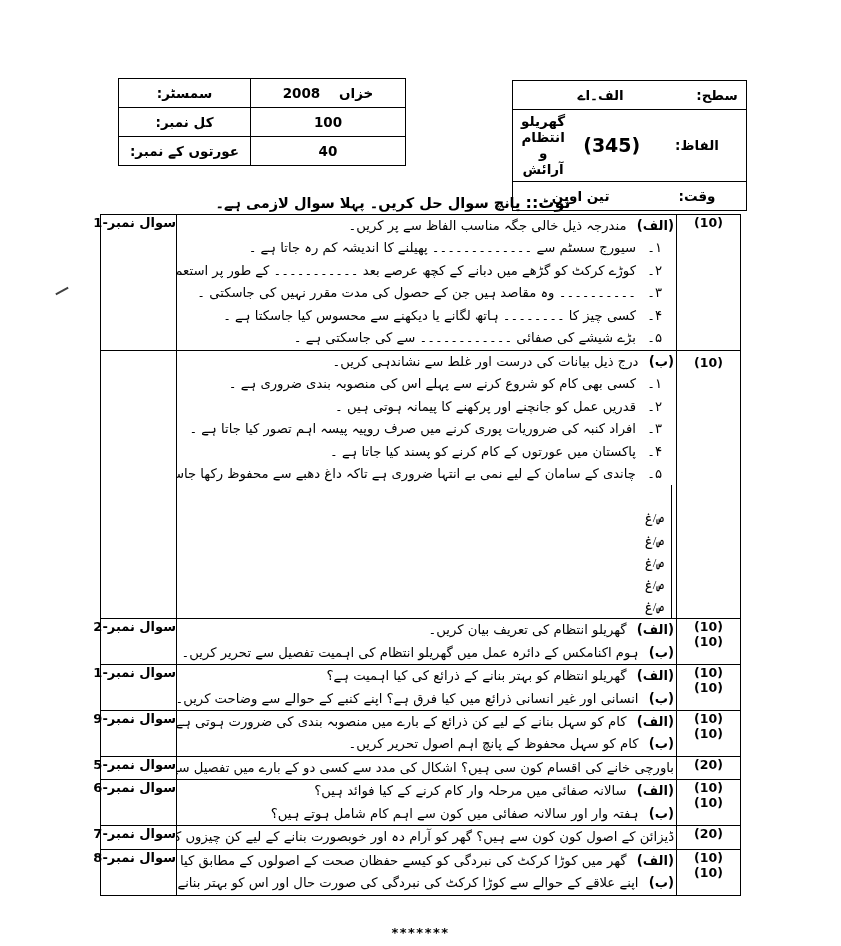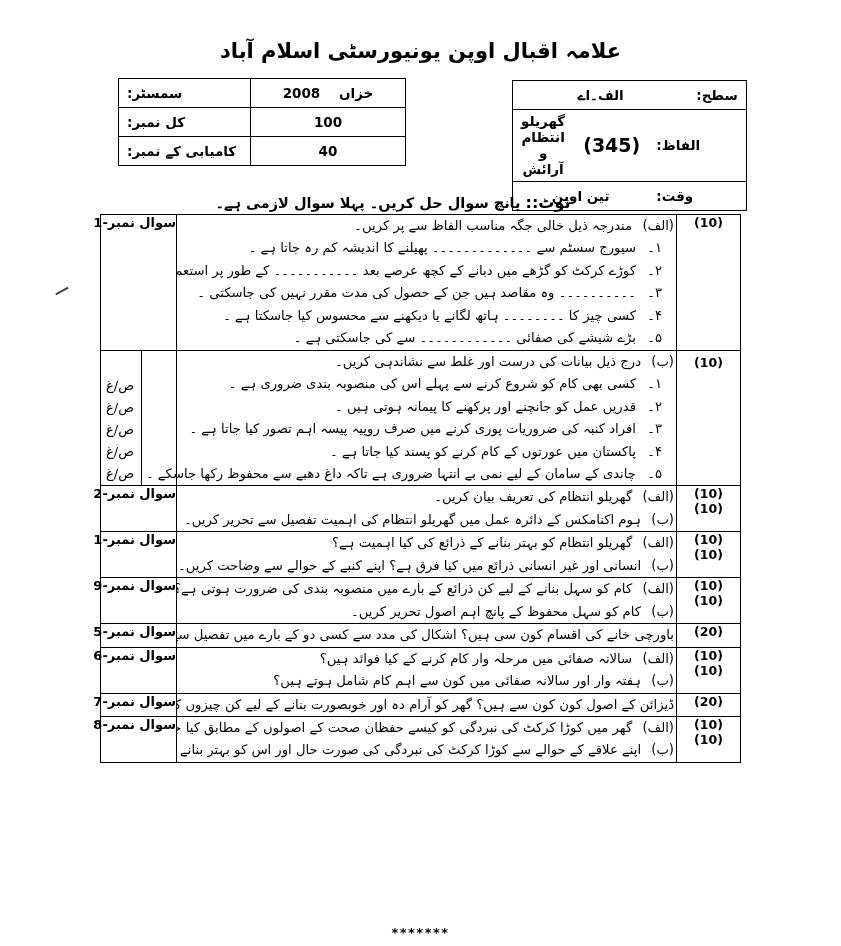--- a/index.html
+++ b/index.html
@@ -57,21 +57,21 @@
     direction: rtl;
   }
   .meta-left td, .meta-right td {
     border: 1.3px solid #000;
     padding: 3px 8px 4px 8px;
     font-size: 13.5px;
     height: 21px;
     vertical-align: middle;
   }
   .meta-label {
-    text-align: left;
+    text-align: center;
     white-space: nowrap;
     font-weight: bold;
     font-size: 14px;
     width: 46%;
   }
   .meta-value {
     text-align: center;
     font-weight: bold;
     font-size: 14.5px;
     direction: ltr;
@@ -171,41 +171,42 @@
     direction: rtl;
     text-align: right;
   }
   .part-line {
     display: block;
     text-align: right;
     padding: 1px 2px 1px 0;
     white-space: nowrap;
     overflow: hidden;
   }
-  .part-tag { font-weight: normal; margin-left: 6px; }
+  .part-tag { font-weight: bold; margin-left: 6px; }
   .sub-line {
     display: block;
     text-align: right;
     padding: 1px 14px 1px 0;
     white-space: nowrap;
     overflow: hidden;
   }
   .sub-num { margin-left: 7px; }
 
   
-  .tf-wrap { display: flex; flex-direction: row; direction: rtl; }
+  .tf-wrap { display: flex; flex-direction: column; direction: rtl; }
   .tf-body { flex: 1 1 auto; }
   .tf-marks-col {
     flex: 0 0 46px;
     border-right: 1.3px solid #000;
     margin-right: 4px;
     display: flex;
     flex-direction: column;
     justify-content: flex-end;
     padding-right: 5px;
+    font-family: Liberation Serif, serif;
   }
   .tf-mark {
     font-size: 13px;
     text-align: right;
     line-height: 1.55;
     padding: 1px 2px;
     white-space: nowrap;
   }
   .tf-spacer { height: 22px; }
 
@@ -227,39 +228,38 @@
     position: absolute;
     background: #000;
     opacity: .75;
   }
 </style>
 </head>
 <body>
 
 <div class="page">
 
-  <div class="uni-title">علامہ اقبال اوپن یونیورسٹی اسلام آباد</div>
 
   <table class="meta-left">
     <tbody>
         <tr>
       <td class="meta-value">
         <span>خزاں</span>
         &nbsp;&nbsp;
         <span>2008</span>
       </td>
       <td class="meta-label">سمسٹر:</td>
     </tr>
     <tr>
       <td class="meta-value">100</td>
       <td class="meta-label">کل نمبر:</td>
     </tr>
     <tr>
       <td class="meta-value">40</td>
-      <td class="meta-label">کامیابی کے نمبر:</td>
+      <td class="meta-label">عورتوں کے نمبر:</td>
     </tr>
   </tbody>
     </table>
 
   <table class="meta-right">
     <tbody>
         <tr>
       <td class="meta-label">سطح:</td>
       <td class="meta-value-rtl">الف۔اے</td>
     </tr>

